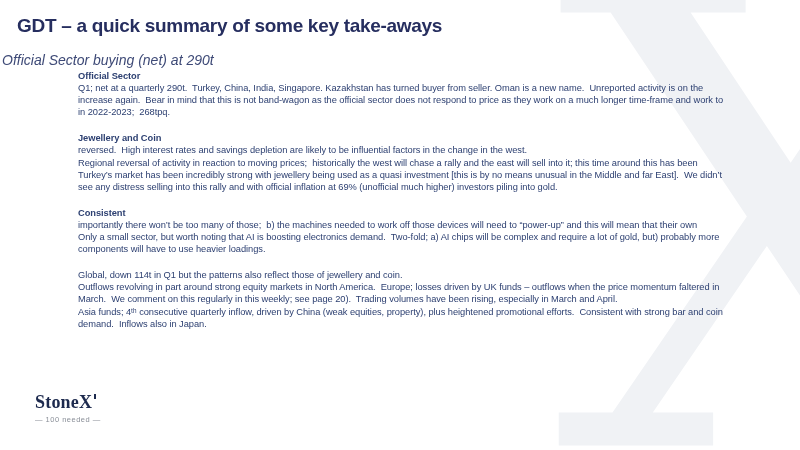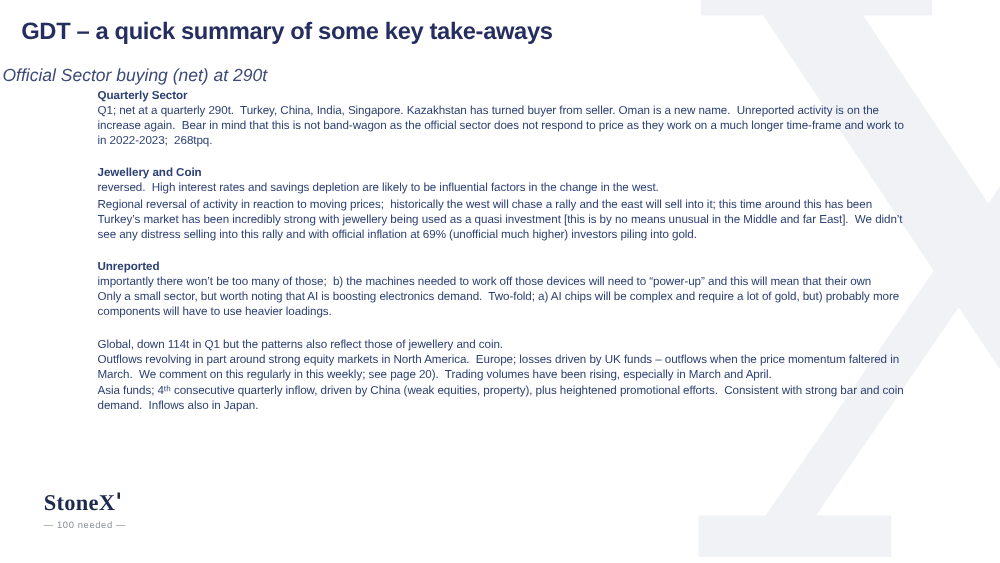--- a/index.html
+++ b/index.html
@@ -96,36 +96,36 @@
   <div class="watermark">X</div>
 
   <div class="header">
     <h1 class="title">GDT – a quick summary of some key take-aways</h1>
     <div class="subtitle">Official Sector buying (net) at 290t</div>
   </div>
 
   <div class="content">
 
     <div class="section">
-      <h2>Quarterly Sector</h2>
+      <h2>Official Sector</h2>
       <div class="line">Q1; net at a quarterly 290t.  Turkey, China, India, Singapore. Kazakhstan has turned buyer from seller. Oman is a new name.  Unreported activity is on the</div>
       <div class="line">increase again.  Bear in mind that this is not band-wagon as the official sector does not respond to price as they work on a much longer time-frame and work to</div>
       <div class="line">in 2022-2023;  268tpq.</div>
     </div>
 
     <div class="section">
       <h2>Jewellery and Coin</h2>
       <div class="line">reversed.  High interest rates and savings depletion are likely to be influential factors in the change in the west.</div>
       <div class="line">Regional reversal of activity in reaction to moving prices;  historically the west will chase a rally and the east will sell into it; this time around this has been</div>
       <div class="line">Turkey’s market has been incredibly strong with jewellery being used as a quasi investment [this is by no means unusual in the Middle and far East].  We didn’t</div>
       <div class="line">see any distress selling into this rally and with official inflation at 69% (unofficial much higher) investors piling into gold.</div>
     </div>
 
     <div class="section">
-      <h2>Unreported</h2>
+      <h2>Consistent</h2>
       <div class="line">importantly there won’t be too many of those;  b) the machines needed to work off those devices will need to “power-up” and this will mean that their own</div>
       <div class="line">Only a small sector, but worth noting that AI is boosting electronics demand.  Two-fold; a) AI chips will be complex and require a lot of gold, but) probably more</div>
       <div class="line">components will have to use heavier loadings.</div>
     </div>
 
     <div class="section">
       <div class="line">Global, down 114t in Q1 but the patterns also reflect those of jewellery and coin.</div>
       <div class="line">Outflows revolving in part around strong equity markets in North America.  Europe; losses driven by UK funds – outflows when the price momentum faltered in</div>
       <div class="line">March.  We comment on this regularly in this weekly; see page 20).  Trading volumes have been rising, especially in March and April.</div>
       <div class="line">Asia funds; 4ᵗʰ consecutive quarterly inflow, driven by China (weak equities, property), plus heightened promotional efforts.  Consistent with strong bar and coin</div>

